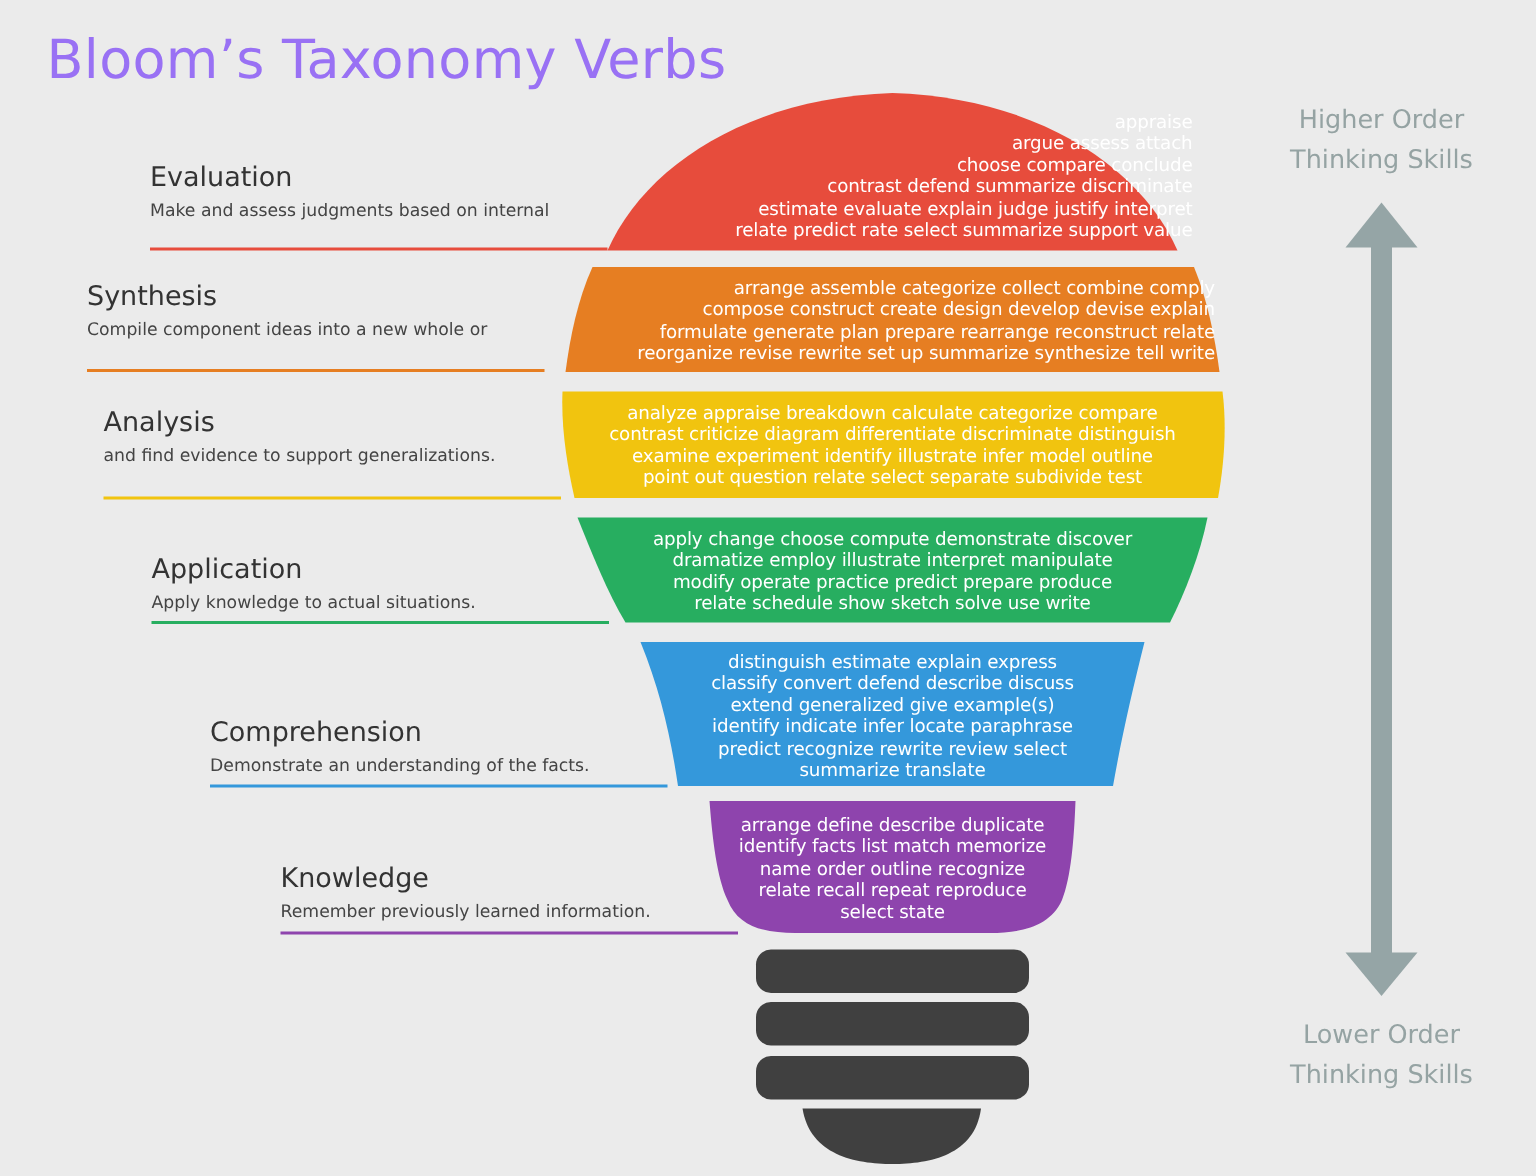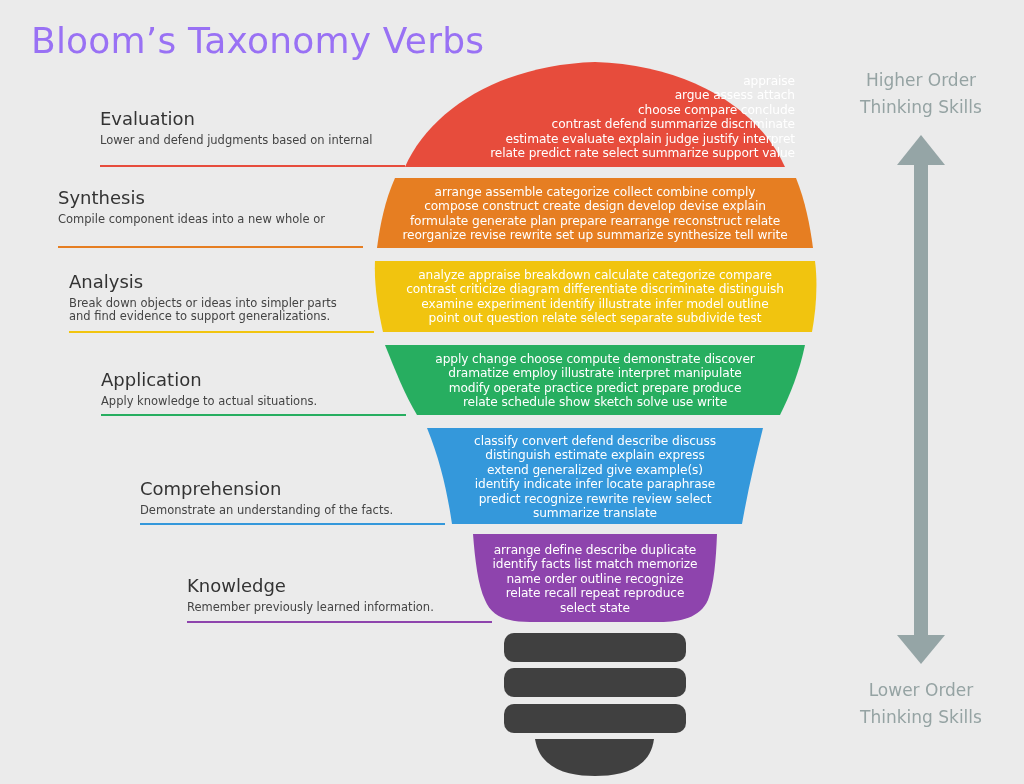--- a/index.html
+++ b/index.html
@@ -58,72 +58,71 @@
 </svg>
 
 <div class="band-text" style="left:395px; width:400px; top:74px;text-align:right;">
   <div>appraise</div>
     <div>argue  assess  attach</div>
     <div>choose  compare  conclude</div>
   <div>contrast  defend  summarize  discriminate</div>
     <div>estimate  evaluate  explain  judge  justify  interpret</div>
     <div>relate  predict  rate  select  summarize  support  value</div>
 </div>
-<div class="band-text" style="left:380px; width:430px; top:185px;">
+<div class="band-text" style="left:380px; width:430px; top:185px;text-align:right;">
   <div>arrange  assemble  categorize  collect  combine  comply</div>
     <div>compose  construct  create  design  develop  devise  explain</div>
     <div>formulate  generate  plan  prepare  rearrange  reconstruct  relate</div>
     <div>reorganize  revise  rewrite  set up  summarize  synthesize  tell  write</div>
 </div>
 <div class="band-text" style="left:380px; width:430px; top:268px;">
   <div>analyze  appraise  breakdown  calculate  categorize  compare</div>
     <div>contrast  criticize  diagram  differentiate  discriminate  distinguish</div>
     <div>examine  experiment  identify  illustrate  infer  model  outline</div>
     <div>point out  question  relate  select  separate  subdivide  test</div>
 </div>
 <div class="band-text" style="left:395px; width:400px; top:352px;">
   <div>apply  change  choose  compute  demonstrate  discover</div>
     <div>dramatize  employ  illustrate  interpret  manipulate</div>
     <div>modify  operate  practice  predict  prepare  produce</div>
     <div>relate  schedule  show  sketch  solve  use  write</div>
 </div>
 <div class="band-text" style="left:445px; width:300px; top:434px;">
-  <div>classify  convert  defend  describe  discuss</div>
-    <div>distinguish  estimate  explain  express</div>
+  <div>distinguish  estimate  explain  express</div>
+    <div>classify  convert  defend  describe  discuss</div>
     <div>extend  generalized  give example(s)</div>
   <div>identify  indicate  infer  locate  paraphrase</div>
     <div>predict  recognize  rewrite  review  select</div>
     <div>summarize  translate</div>
 </div>
 <div class="band-text" style="left:475px; width:240px; top:543px;">
   <div>arrange  define  describe  duplicate</div>
     <div>identify  facts  list  match  memorize</div>
     <div>name  order  outline  recognize</div>
   <div>relate  recall  repeat  reproduce</div>
     <div>select  state</div>
 </div>
 
 <div class="level" style="left:100px; top:108px; width:305px; height:58px;">
   <div class="name">Evaluation</div>
   <div class="desc">
-      <div>Lower and defend judgments based on internal</div>
+      <div>Make and assess judgments based on internal</div>
     </div>
   <div class="rule" style="top:57px; width:305px; background:#e74c3c;"></div>
 </div>
 <div class="level" style="left:58px; top:187px; width:305px; height:60px;">
   <div class="name">Synthesis</div>
   <div class="desc">
       <div>Compile component ideas into a new whole or</div>
     </div>
   <div class="rule" style="top:59px; width:305px; background:#e67e22;"></div>
 </div>
 <div class="level" style="left:69px; top:271px; width:305px; height:60px;">
   <div class="name">Analysis</div>
   <div class="desc">
-      <div>Break down objects or ideas into simpler parts</div>
       <div>and find evidence to support generalizations.</div>
     </div>
   <div class="rule" style="top:60px; width:305px; background:#f1c40f;"></div>
 </div>
 <div class="level" style="left:101px; top:369px; width:305px; height:48px;">
   <div class="name">Application</div>
   <div class="desc">
       <div>Apply knowledge to actual situations.</div>
     </div>
   <div class="rule" style="top:45px; width:305px; background:#27ae60;"></div>

